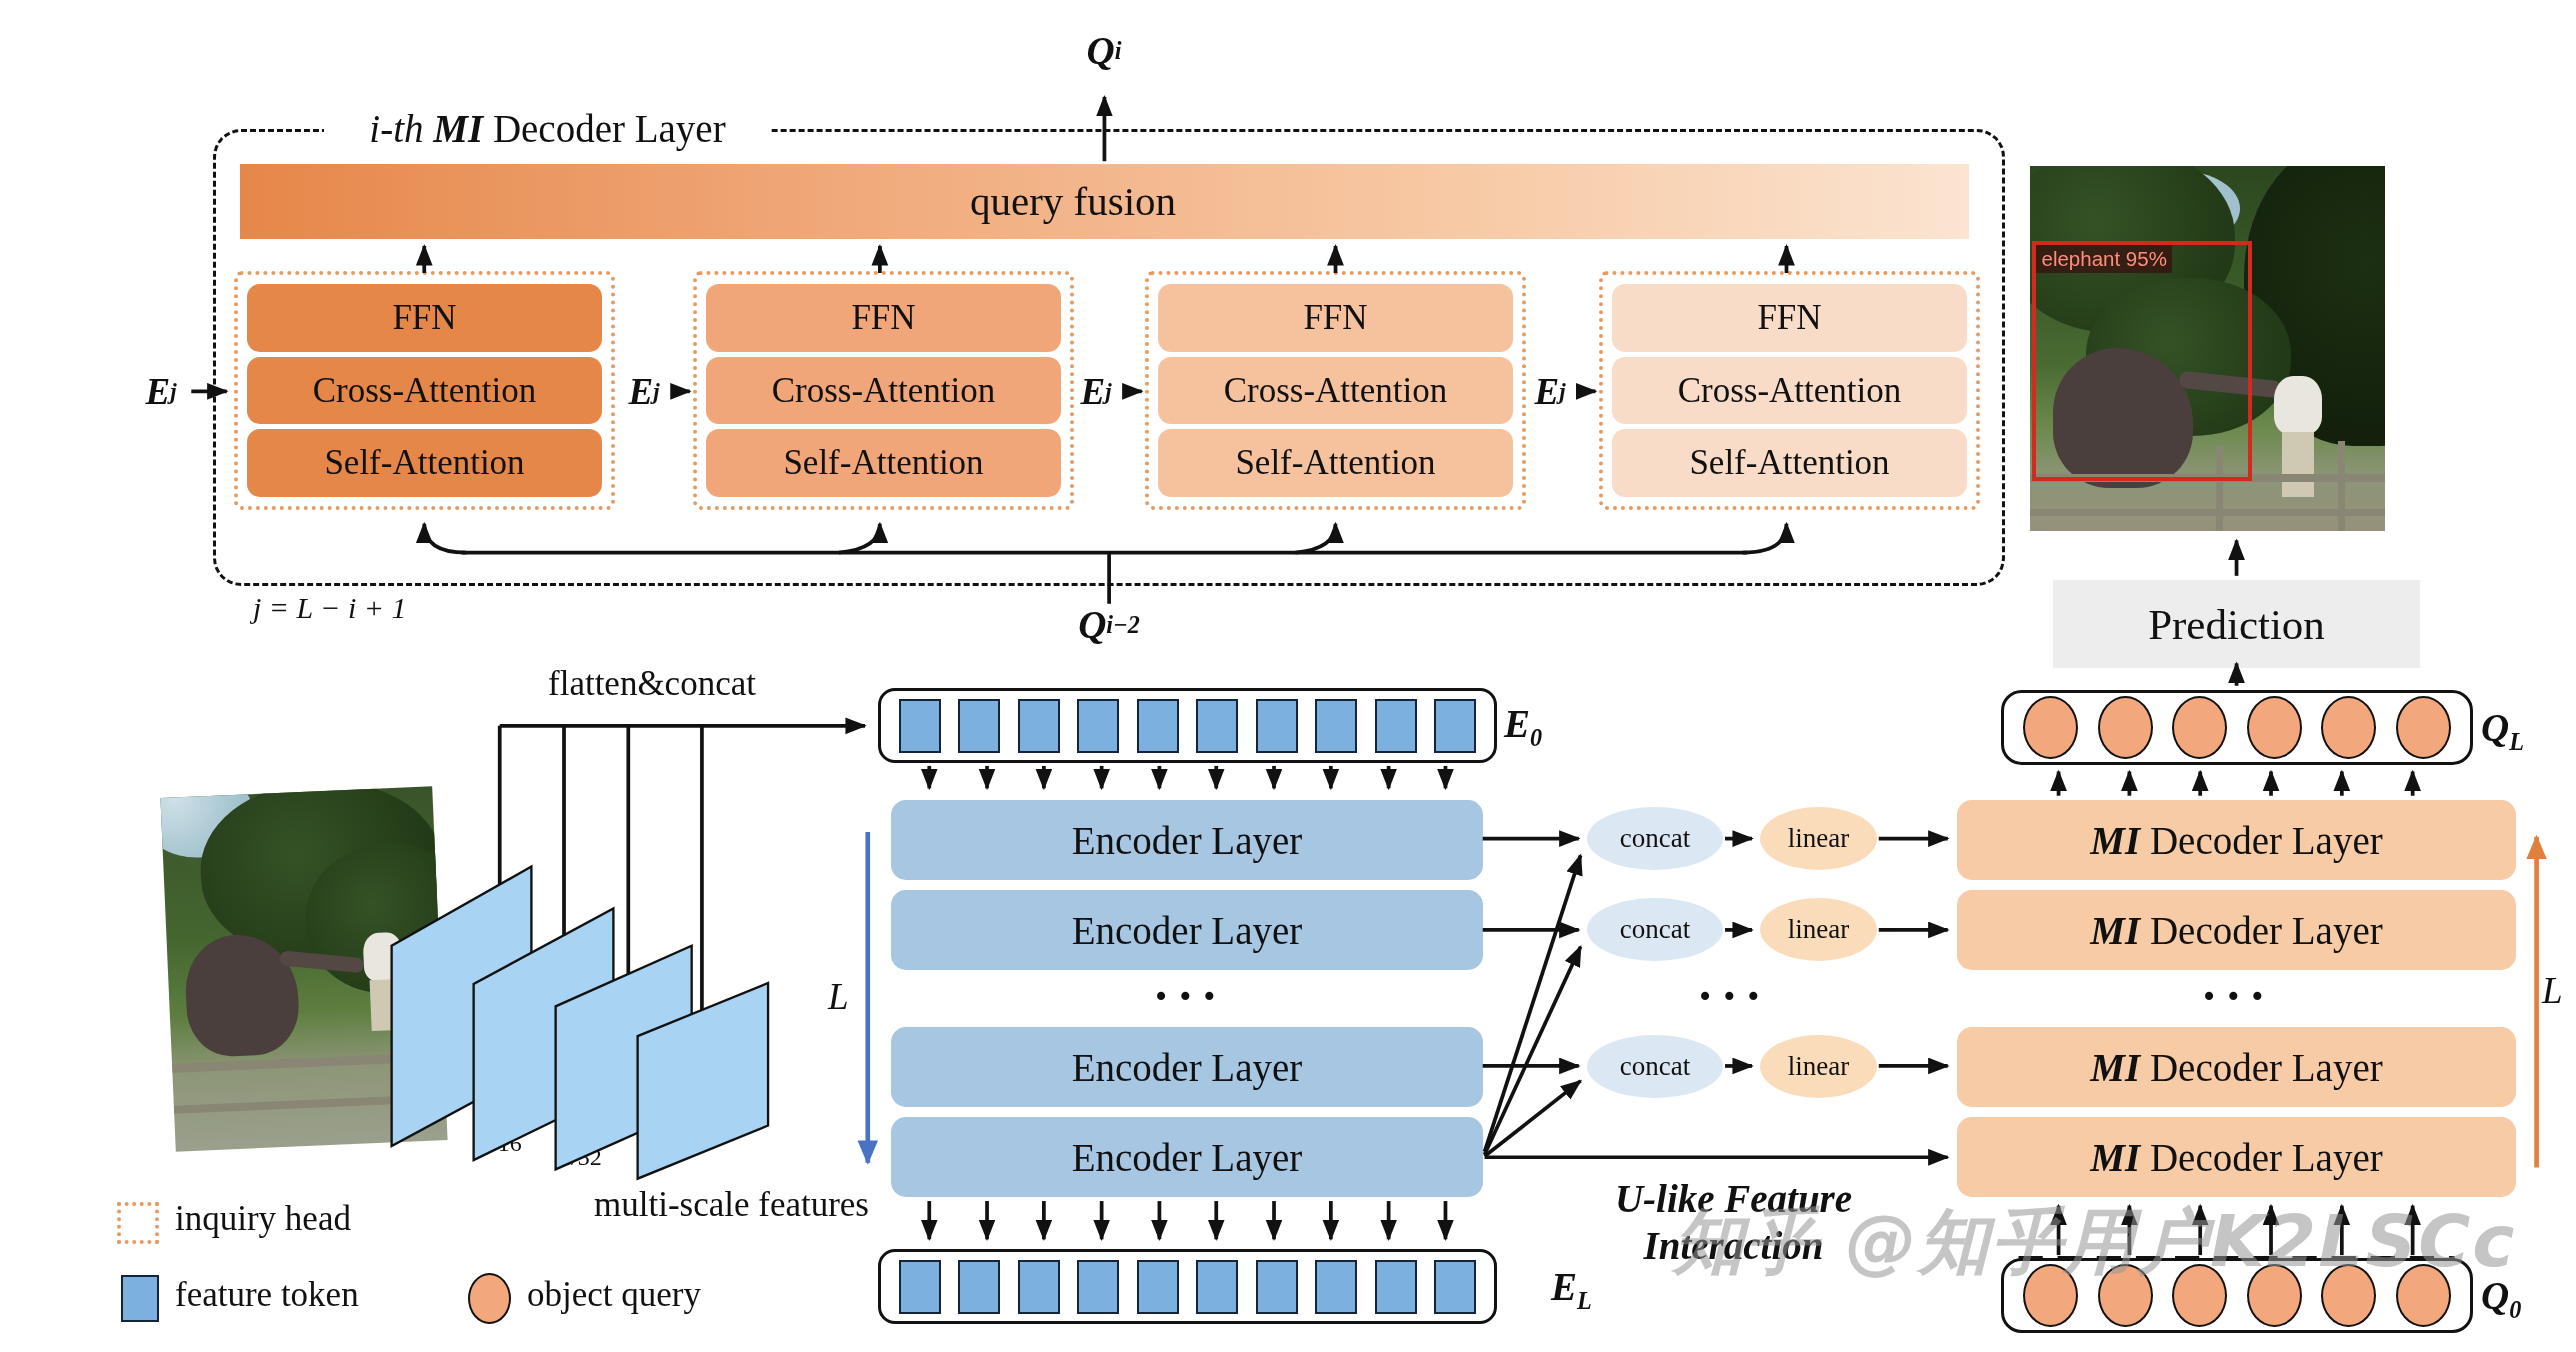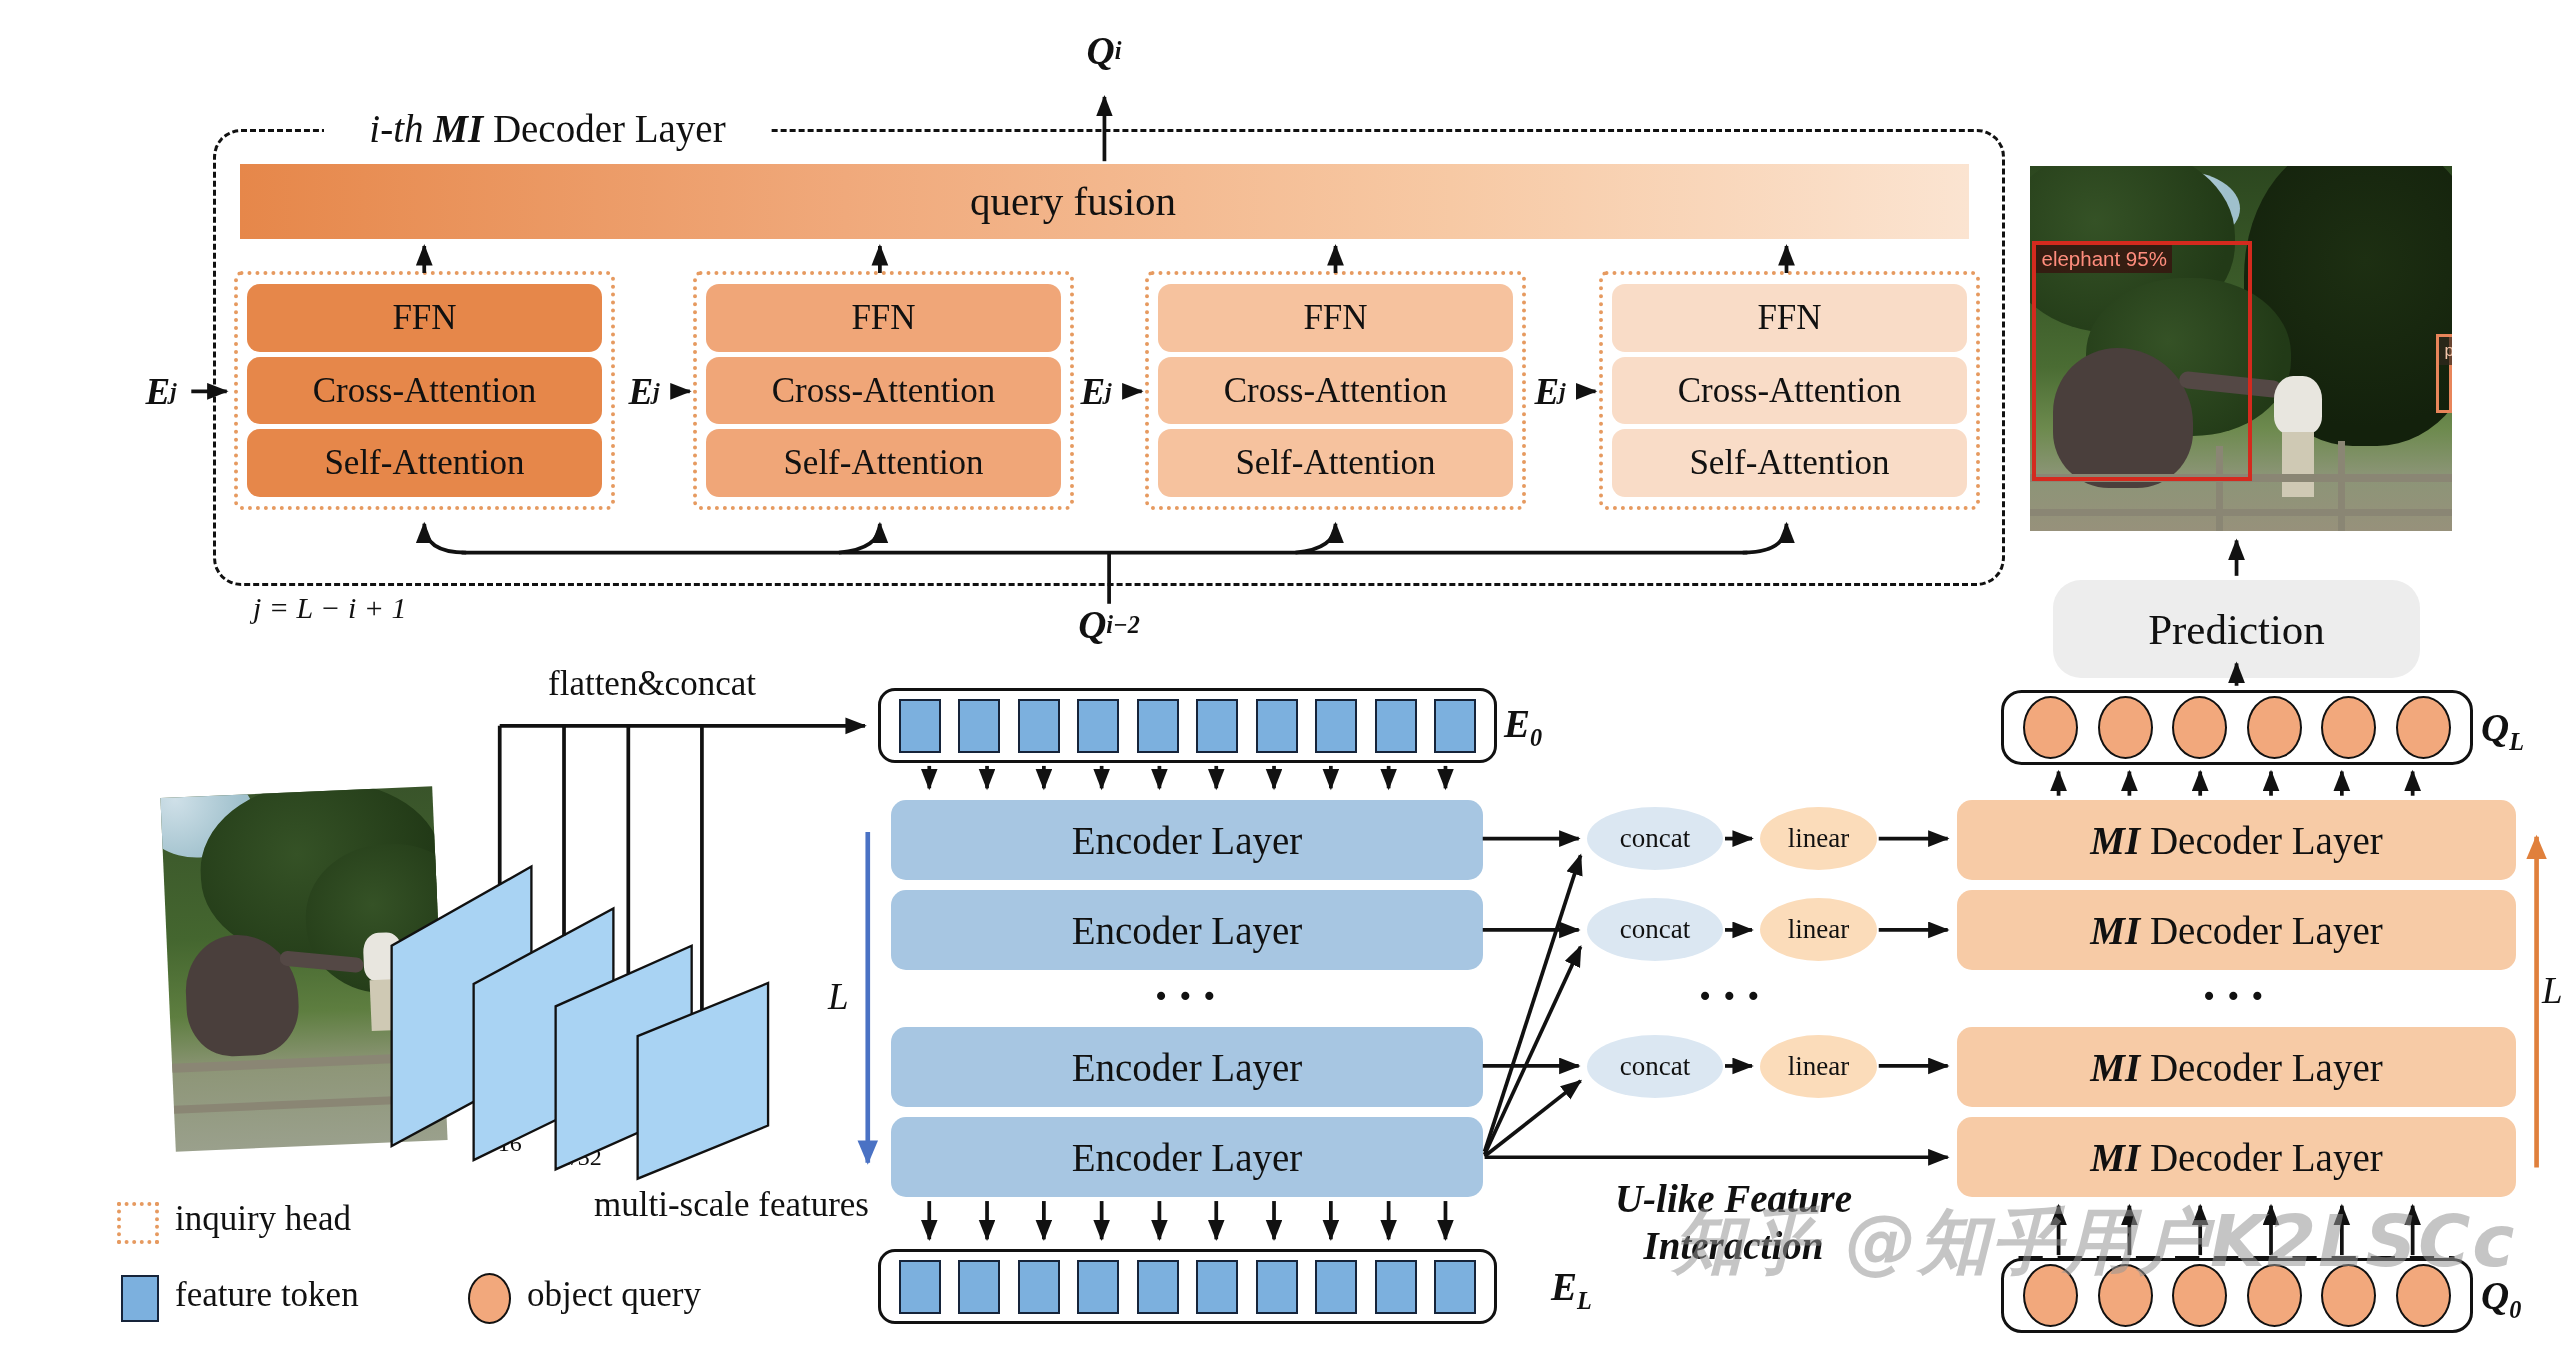--- a/index.html
+++ b/index.html
@@ -42,27 +42,27 @@
 
   .encblk{left:891px;width:592px;height:80px;background:#a7c6e2;border-radius:15px;font-size:39px;}
   .miblk{left:1957px;width:559px;height:80px;background:#f7cba6;border-radius:15px;font-size:39px;white-space:pre;}
   .miblk .bi{font-weight:bold;font-style:italic;}
   .dots{font-size:50px;font-weight:bold;letter-spacing:7.5px;}
 
   .ellipse{height:63px;border-radius:50%;font-size:27px;}
   .ell-concat{width:136px;background:#dbe7f2;}
   .ell-linear{width:117px;background:#fbdcba;}
 
-  .prediction{left:2053px;top:580px;width:367px;height:98px;background:#ededed;font-size:43px;border-radius:28px;}
+  .prediction{left:2053px;top:580px;width:367px;height:88px;background:#ededed;font-size:43px;}
 
   
   .photo{overflow:hidden;}
   .photo-in{left:168px;top:792px;width:272px;height:354px;transform:rotate(-2.5deg);
             background:linear-gradient(180deg,#39542a 0%,#44662f 40%,#5e7e40 62%,#8e9678 78%,#9aa08c 100%);}
-  .photo-out{left:2030px;top:166px;width:422px;height:365px;
+  .photo-out{left:2030px;top:166px;width:355px;height:365px;
              background:linear-gradient(180deg,#2c471f 0%,#3c5c2a 35%,#4a6c33 55%,#6d8a4e 72%,#8c9577 85%,#97917b 100%);}
   .sky{background:radial-gradient(circle at 30% 30%,#cfe0e8,#9fc0cc 70%);border-radius:50%;}
   .treeblob{background:radial-gradient(circle at 40% 40%,#355226,#223a17 75%);border-radius:48%;}
   .darktree{background:radial-gradient(circle at 50% 40%,#1d2f12,#13210c 75%);border-radius:45%;}
   .eleblob{background:#4a3f3c;border-radius:46% 54% 40% 40%;}
   .eletrunk{background:#544845;border-radius:37px;}
   .shirt{background:#e8e6df;border-radius:40% 40% 30% 30%;}
   .pants{background:#cfc9b4;}
   .fencebar{background:#8a8674;}
   .bbox{border-style:solid;box-sizing:border-box;}

